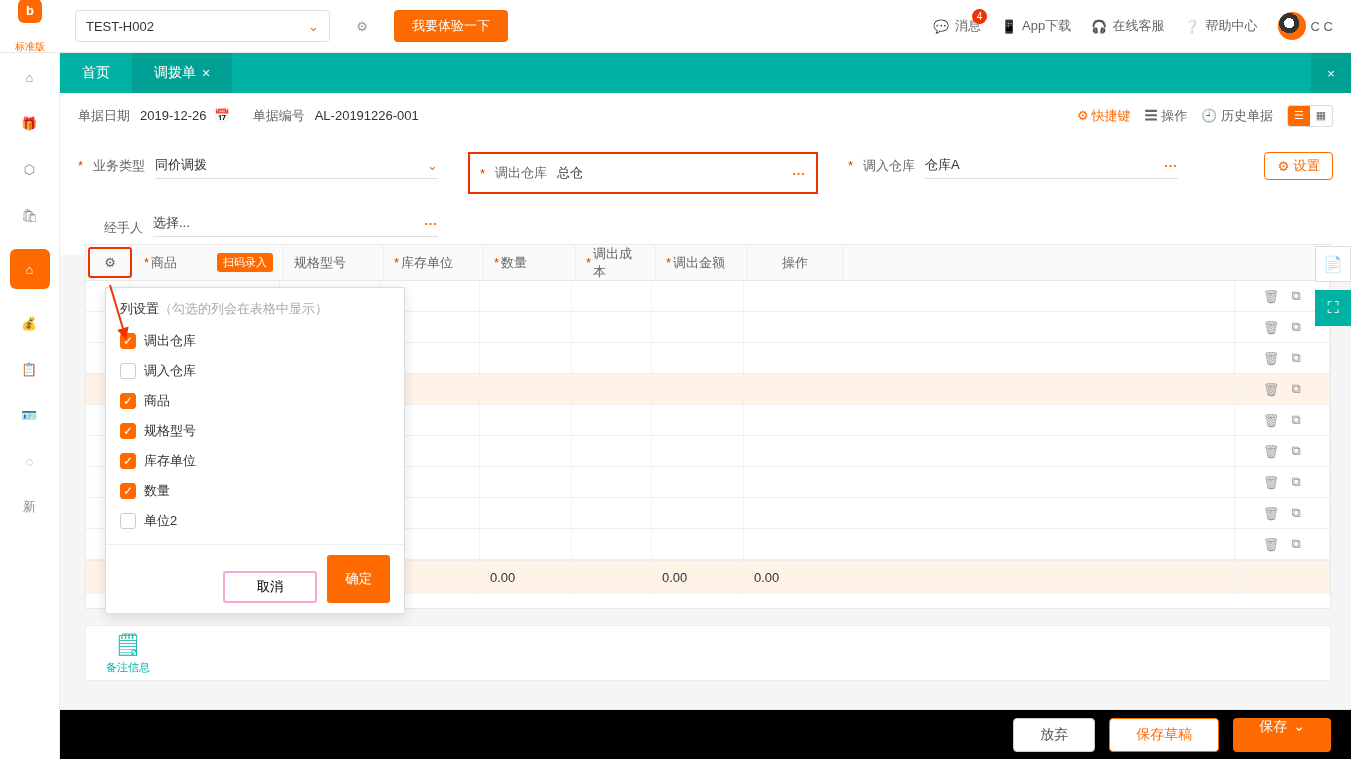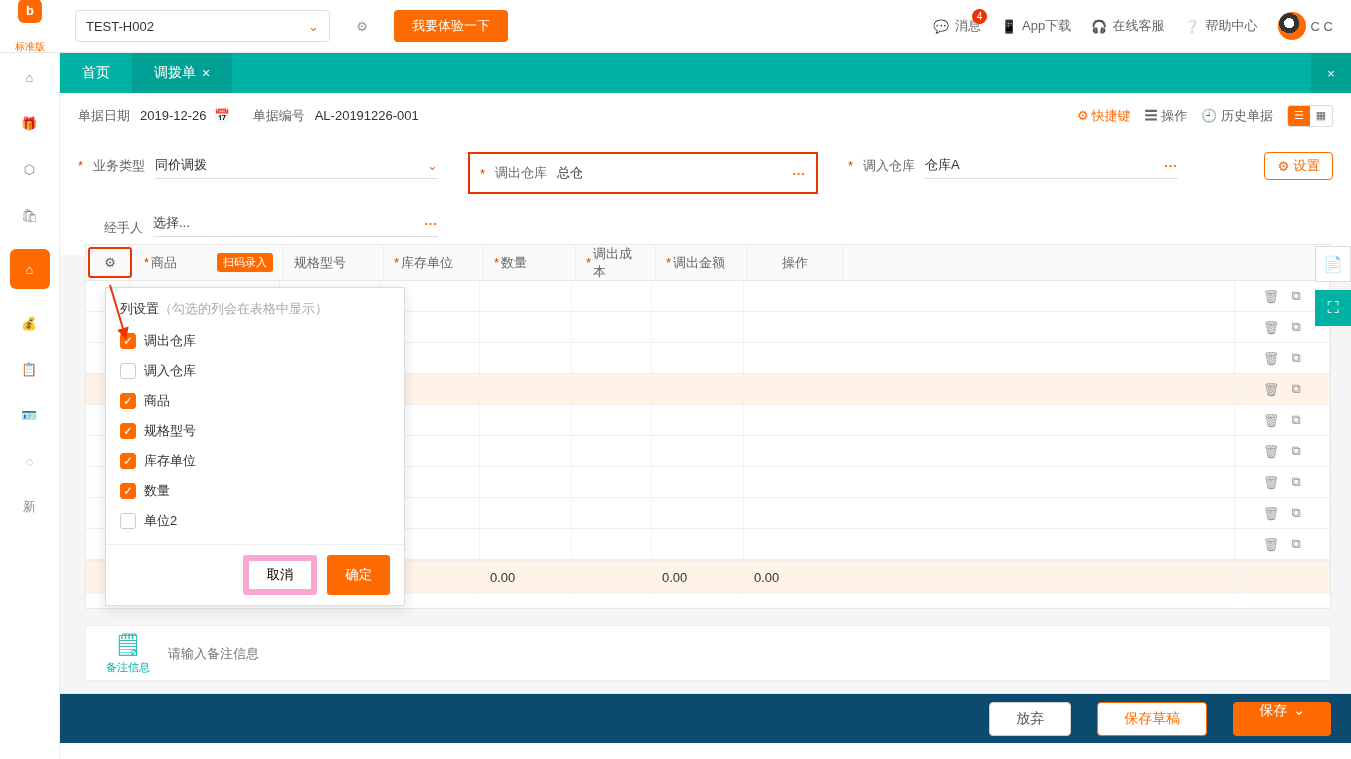--- a/index.html
+++ b/index.html
@@ -88,30 +88,30 @@
 
 
 .popover { position:absolute; left: 105px; top: 287px; width: 300px; background:#fff; border:1px solid #ddd; box-shadow: 0 3px 12px rgba(0,0,0,.12); padding: 12px 0 10px; z-index: 50; }
 .popover .title { padding: 0 14px 8px; color:#333;}
 .popover .hint { color:#aaa; }
 .popover .list { max-height: 250px; overflow-y: scroll; padding: 0 14px; }
 .popover .item { display:flex; align-items:center; gap:8px; padding: 6px 0; }
 .chk { width:16px; height:16px; border:1px solid #ccc; border-radius:3px; display:flex;align-items:center;justify-content:center; font-size:12px;}
 .chk.on { background:#ff6a00; border-color:#ff6a00; color:#fff; }
 .popover .btns { display:flex; justify-content:flex-end; gap:10px; padding: 10px 14px 0; border-top:1px solid #eee; margin-top:8px;}
-.btn-sec { border:6px solid #f9a8d4; background:#fff; padding:5px 18px; border-radius:3px;}
+.btn-sec { border:2px solid #f9a8d4; background:#fff; padding:5px 32px; border-radius:3px;margin-top:16px;}
 .btn-pri { border:none; background:#ff6a00; color:#fff; padding:5px 18px; border-radius:3px;}
 
 
 .remark-bar { position:absolute; left:85px; right:20px; height:56px; bottom: 78px; background:#fff; border:1px solid #eee; display:flex; align-items:center; padding:0 20px; gap:18px;}
 .remark-icon { display:flex; flex-direction:column; align-items:center; color:#00b2a4; font-size:11px; gap:2px;}
 .remark-icon .icn { font-size: 22px; }
 
 
-.footer { position:absolute; left:60px; right:0; bottom:16px; height:50px; background:#0c4a6e; border-top:1px solid #e8e8e8; display:flex; align-items:center; justify-content:flex-end; padding:0 20px; gap:26px;}
+.footer { position:absolute; left:60px; right:0; bottom:0; height:50px; background:#000000; border-top:1px solid #e8e8e8; display:flex; align-items:center; justify-content:flex-end; padding:0 20px; gap:14px;}
 .fbtn { height:34px; padding:0 26px; border-radius:4px; font-size:14px; }
 .fbtn.discard { border:1px solid #ccc; background:#fff; color:#555;}
 .fbtn.draft { border:1px solid #ff6a00; background:#fff; color:#ff6a00;}
 .fbtn.save { border:none; background:#ff6a00; color:#fff; display:flex;align-items:flex-start;gap:6px;}
 
 
 .float-right { position:absolute; right:0; top:246px; display:flex; flex-direction:column; gap:8px;}
 .float-btn { width:36px; height:36px; background:#00b2a4; color:#fff; display:flex;align-items:center;justify-content:center; font-size:16px;}
 .float-btn.light { background:#fff; color:#888; border:1px solid #ddd;}
 
@@ -471,21 +471,20 @@
       </marker>
     </defs>
   <line x1="10" y1="5" x2="24" y2="52" stroke="#e30" stroke-width="2" marker-end="url(#ah2)"></line>
 </svg>
 
 <div class="remark-bar">
   <div class="remark-icon">
     <span class="icn">🗒</span>
     <span>备注信息</span>
   </div>
-  <input type="text" style="flex: 1 1 0%; border: none; outline: none; font-size: 13px; color: rgb(102, 102, 102);" placeholder="请输入备注信息">
 </div>
 
 <div class="footer">
   <button class="fbtn discard">放弃</button>
   <button class="fbtn draft">保存草稿</button>
   <button class="fbtn save">
       <span>保存</span>
       <span>⌄</span>
     </button>
 </div>

